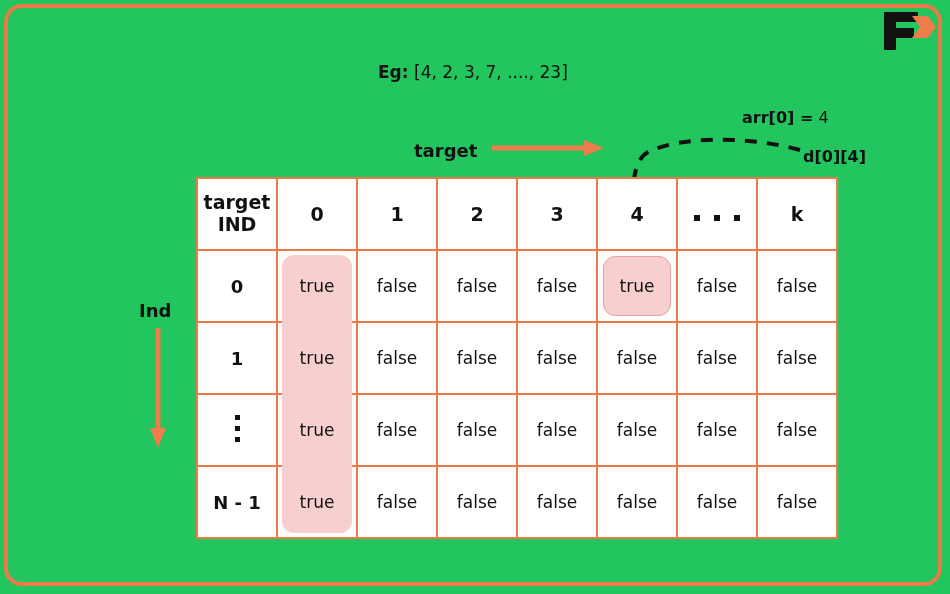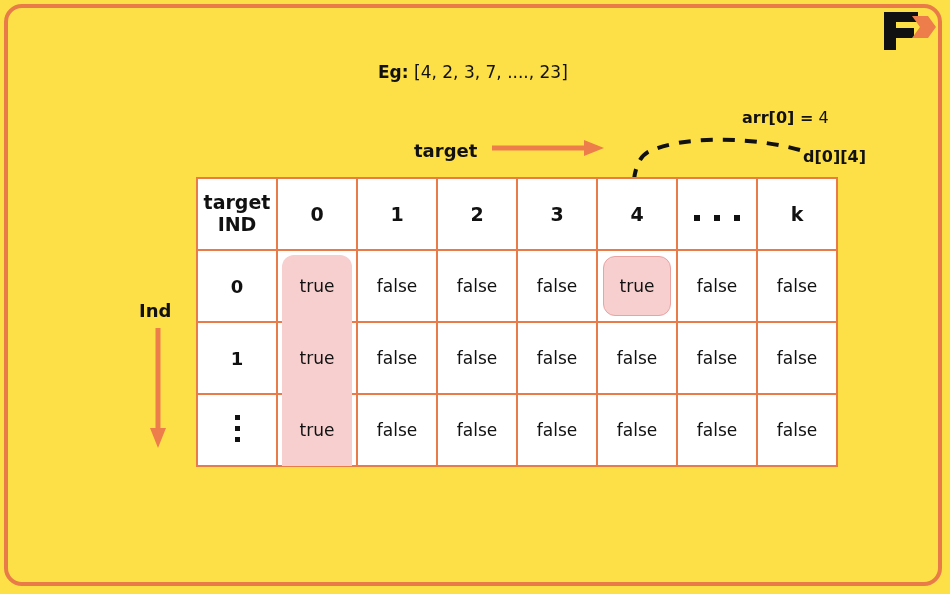--- a/index.html
+++ b/index.html
@@ -7,21 +7,21 @@
     padding: 0;
     background: #ffffff;
   }
   body {
     font-family: "DejaVu Sans", "Liberation Sans", sans-serif;
   }
   #canvas {
     position: relative;
     width: 950px;
     height: 594px;
-    background: #fde047;
+    background: #22c55e;
     overflow: hidden;
   }
   
   #frame {
     position: absolute;
     left: 4px;
     top: 4px;
     width: 938px;
     height: 582px;
     border: 4px solid #E87B48;
@@ -282,16 +282,26 @@
       </td>
       <td class="cell"><span class="strip"></span><span class="celltext">true</span></td>
       <td class="cell"><span class="celltext">false</span></td>
       <td class="cell"><span class="celltext">false</span></td>
       <td class="cell"><span class="celltext">false</span></td>
       <td class="cell"><span class="celltext">false</span></td>
       <td class="cell"><span class="celltext">false</span></td>
       <td class="cell"><span class="celltext">false</span></td>
     </tr>
 
+    <tr>
+      <td class="rowlabel"><span class="celltext">N - 1</span></td>
+      <td class="cell"><span class="strip bottom"></span><span class="celltext">true</span></td>
+      <td class="cell"><span class="celltext">false</span></td>
+      <td class="cell"><span class="celltext">false</span></td>
+      <td class="cell"><span class="celltext">false</span></td>
+      <td class="cell"><span class="celltext">false</span></td>
+      <td class="cell"><span class="celltext">false</span></td>
+      <td class="cell"><span class="celltext">false</span></td>
+    </tr>
   </tbody>
     </table>
 
 </div>
 
 </body></html>

